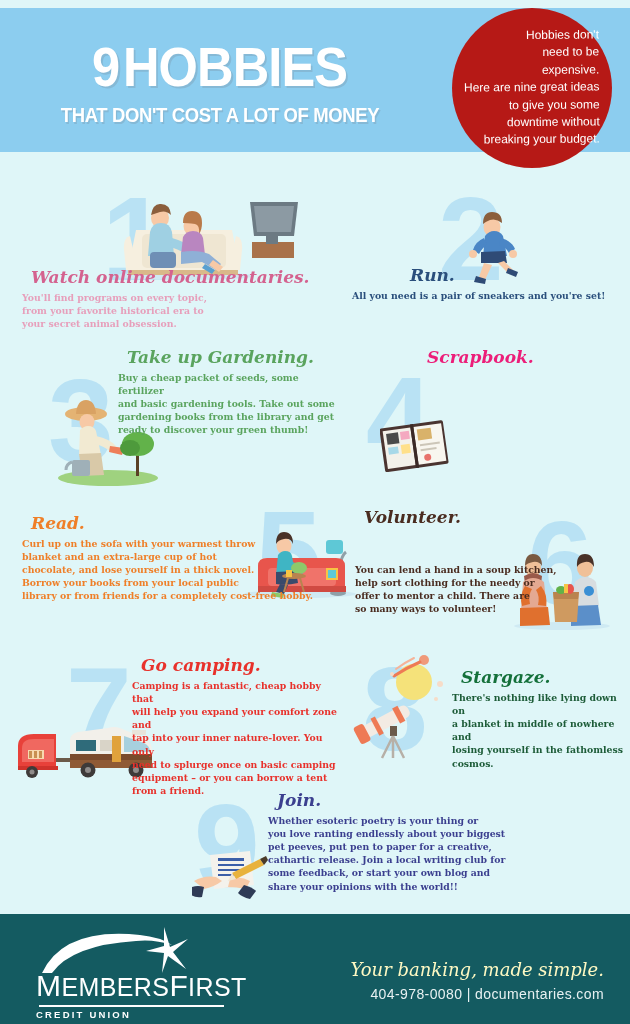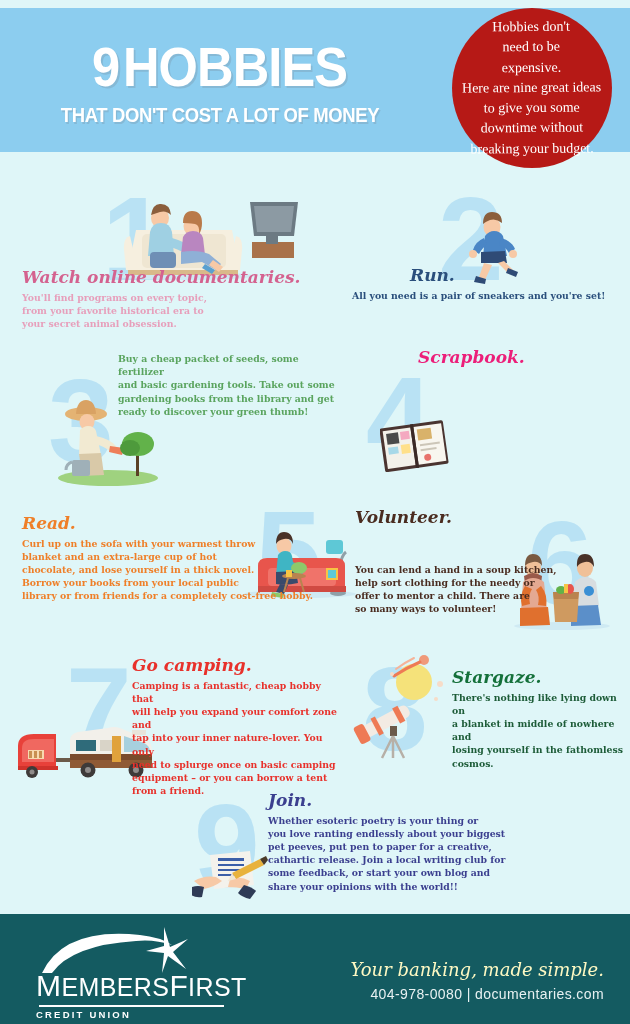--- a/index.html
+++ b/index.html
@@ -75,26 +75,27 @@
     border-radius: 50%;
     background: #b61916;
     display: flex;
     align-items: center;
     justify-content: center;
     text-align: center;
     z-index: 4;
   }
   .callout-text {
     color: #ffffff;
-    font-family: Liberation Serif, serif;
-    font-size: 14px;
+    font-family: Liberation Sans, sans-serif;
+    font-size: 12px;
     line-height: 1.45;
     padding: 0 8px;
     white-space: pre-line;
     transform: rotate(-0.5deg);
+    text-align: right;
   }
 
   
   .body-area {
     position: absolute;
     top: 152px;
     left: 0;
     width: 630px;
     height: 762px;
     background: #dff6f8;
@@ -123,21 +124,21 @@
   .txtblock { position: absolute; z-index: 3; }
 
   .head {
     font-family: "DejaVu Serif", serif;
     font-weight: 700;
     font-style: italic;
     font-size: 16px;
     line-height: 1.1;
     white-space: nowrap;
   }
-  .head.lg { font-size: 17px; }
+  .head.lg { font-size: 17px; margin-left: 9px; }
 
   .body {
     font-family: "DejaVu Serif", serif;
     font-weight: 700;
     font-size: 9.3px;
     line-height: 1.42;
     margin-top: 4px;
     white-space: pre-line;
   }
 
@@ -320,20 +321,21 @@
 
           <rect x="22" y="68" width="18" height="16" rx="2" fill="#9fb0b8"></rect>
           <path d="M22 70 q-6 2 -6 8" stroke="#9fb0b8" stroke-width="3" fill="none"></path>
 
           <rect x="86" y="58" width="3" height="26" fill="#5a4126"></rect>
           <ellipse cx="88" cy="52" rx="16" ry="12" fill="#62b24a"></ellipse>
           <ellipse cx="80" cy="56" rx="10" ry="8" fill="#4e9a3c"></ellipse>
         </svg>
       </div>
       <div class="txtblock" style="left:108px; top:6px; width:220px;">
+        <div class="head lg" style="color:#5aa45e;">Take up Gardening.</div>
         <div class="body" style="color:#5aa45e;">Buy a cheap packet of seeds, some fertilizer
 and basic gardening tools. Take out some
 gardening books from the library and get
 ready to discover your green thumb!</div>
       </div>
     </div>
 
     <div class="item" style="left:350px; top:190px; width:280px; height:150px;">
       <div class="bignum" style="left:16px; top:18px;">4</div>
       <div class="art" style="left:30px; top:78px;">

